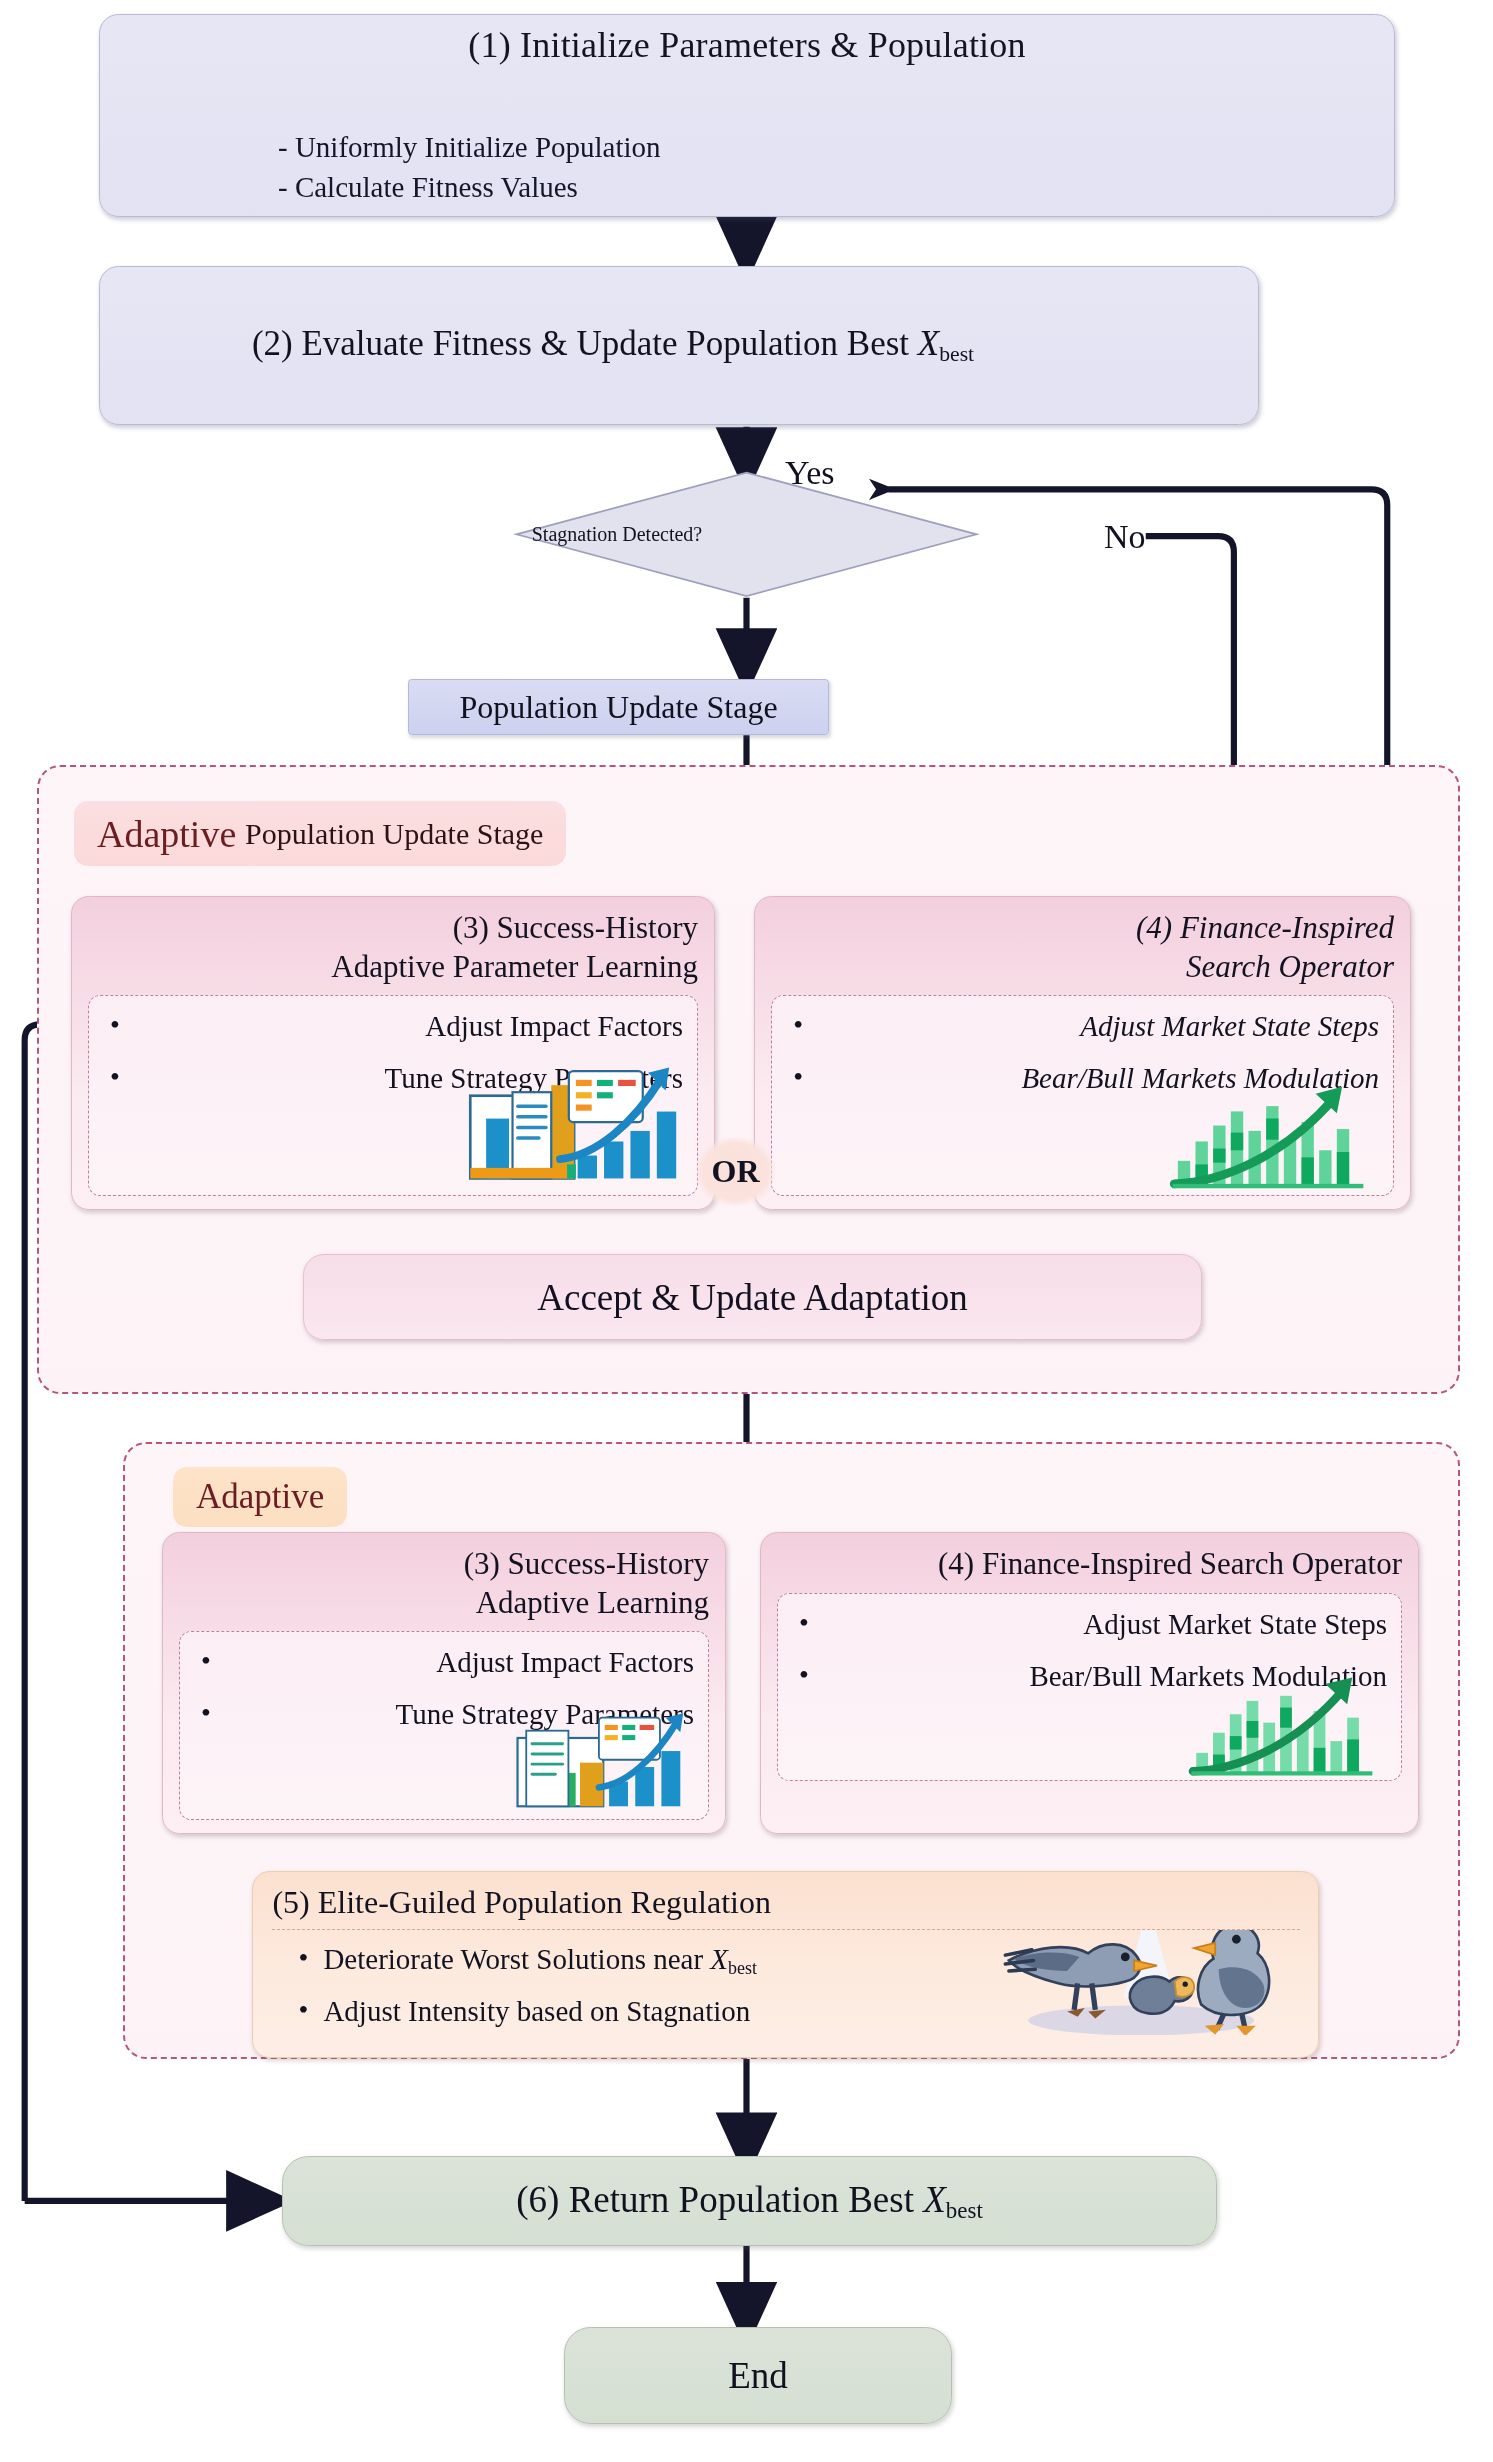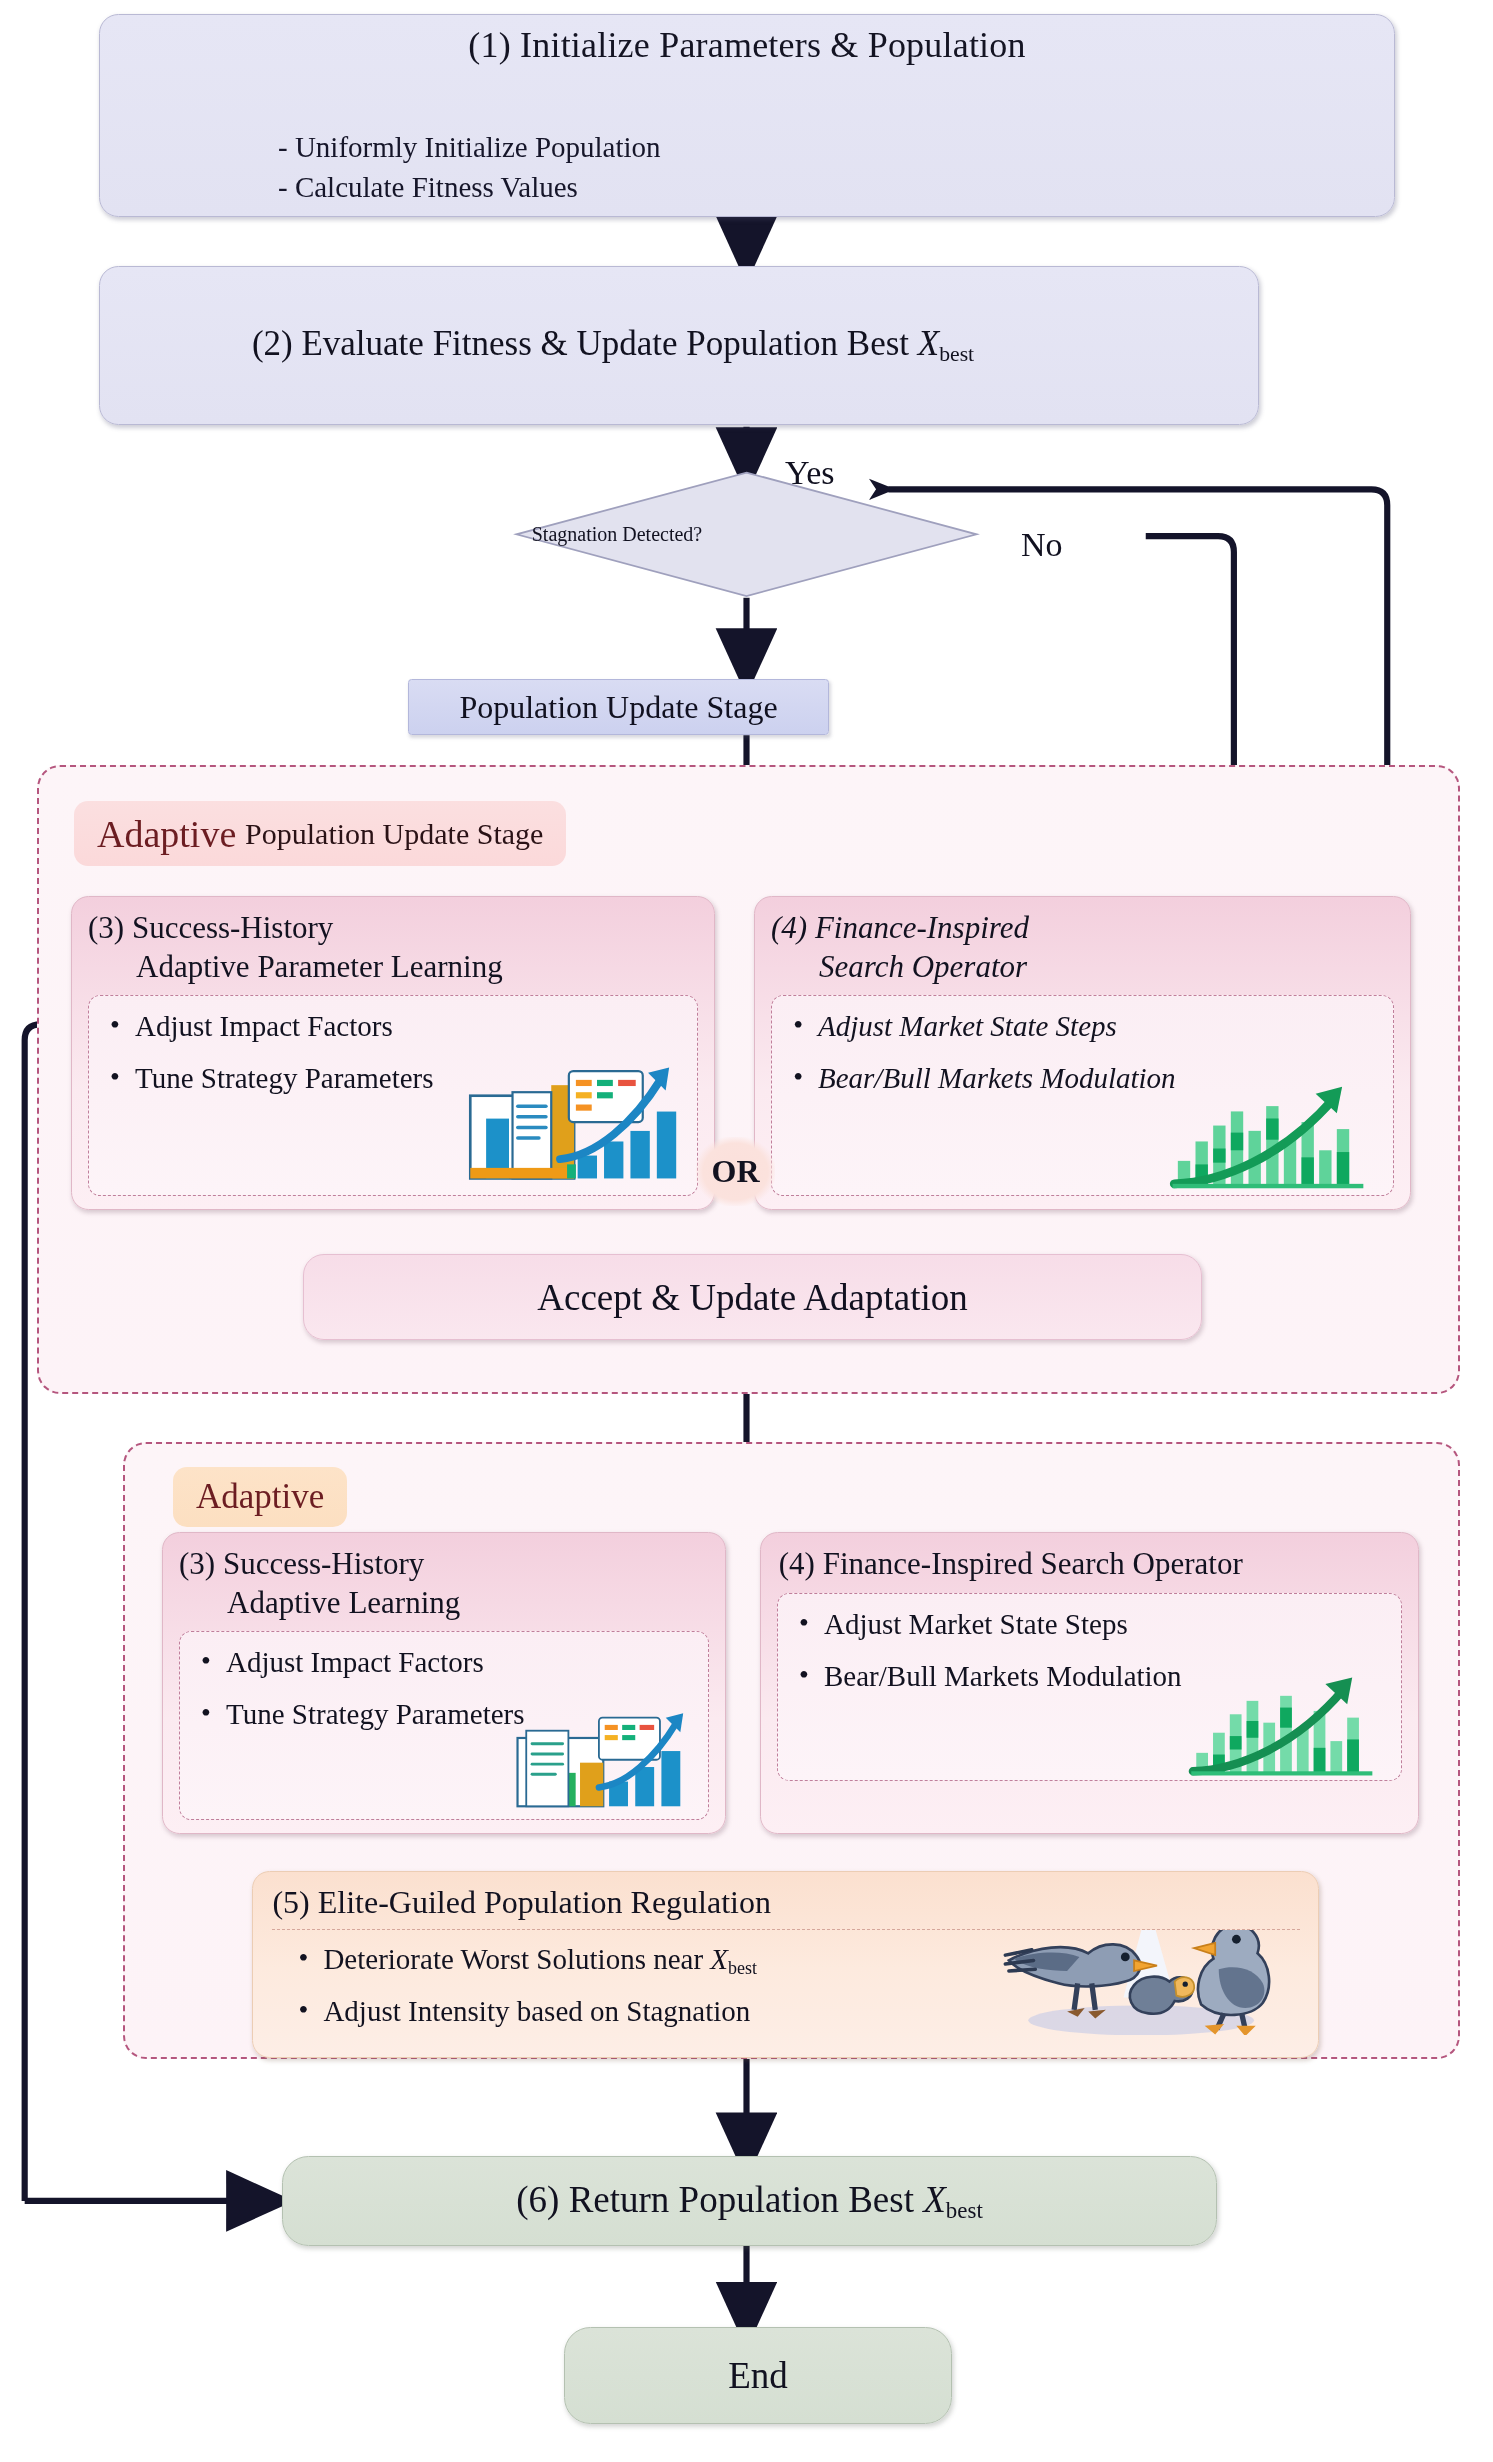--- a/index.html
+++ b/index.html
@@ -49,21 +49,21 @@
     left:388px; top:473px; width:458px; height:123px;
   }
   #diamond .dtext {
     position:absolute; left:0; top:0; width:100%; height:100%;
     display:flex; align-items:center; justify-content:center;
     font-size:20px; color:#111120;
   }
 
   .edge-label { position:absolute; font-size:34px; color:#111120; }
   #label-yes { left:785px; top:454px; }
-  #label-no  { left:1021px; top:518px;margin-top:8px; }
+  #label-no  { left:1104px; top:518px; }
 
   
   #pus {
     left:408px; top:679px; width:421px; height:56px;
     background: linear-gradient(180deg,#d9dcf3 0%, #ccd1ef 100%);
     border:0.9px solid #b3b7db; border-radius:3.5px;
     box-shadow: 1.8px 2.6px 3.5px rgba(80,80,110,0.22);
   }
   #pus .lbl { font-size:32px; color:#111120; }
 
@@ -91,20 +91,21 @@
   #chip2 .big { font-size:35px; color:#6c1d22; }
 
   
   .op-card {
     position:absolute;
     border-radius:17.6px;
     border:0.9px solid #e0b7c7;
     background: linear-gradient(180deg,#f3cfdd 0%, #fbeaf0 62%, #fdeff4 100%);
     box-shadow: 1.8px 2.6px 4.4px rgba(110,80,100,0.25);
     padding: 12.3px 16px 14px 16px;
+    text-align: right;
   }
   .op-head { font-size:31px; color:#121220; line-height:1.24; }
   .op-head .ln2 { display:block; padding-left:48px; }
   .op-head.single { padding-left:1.8px; }
 
   .op-body {
     position:relative;
     margin-top:8.8px;
     border:1.8px dashed #c07f9b;
     border-radius:12.3px;

